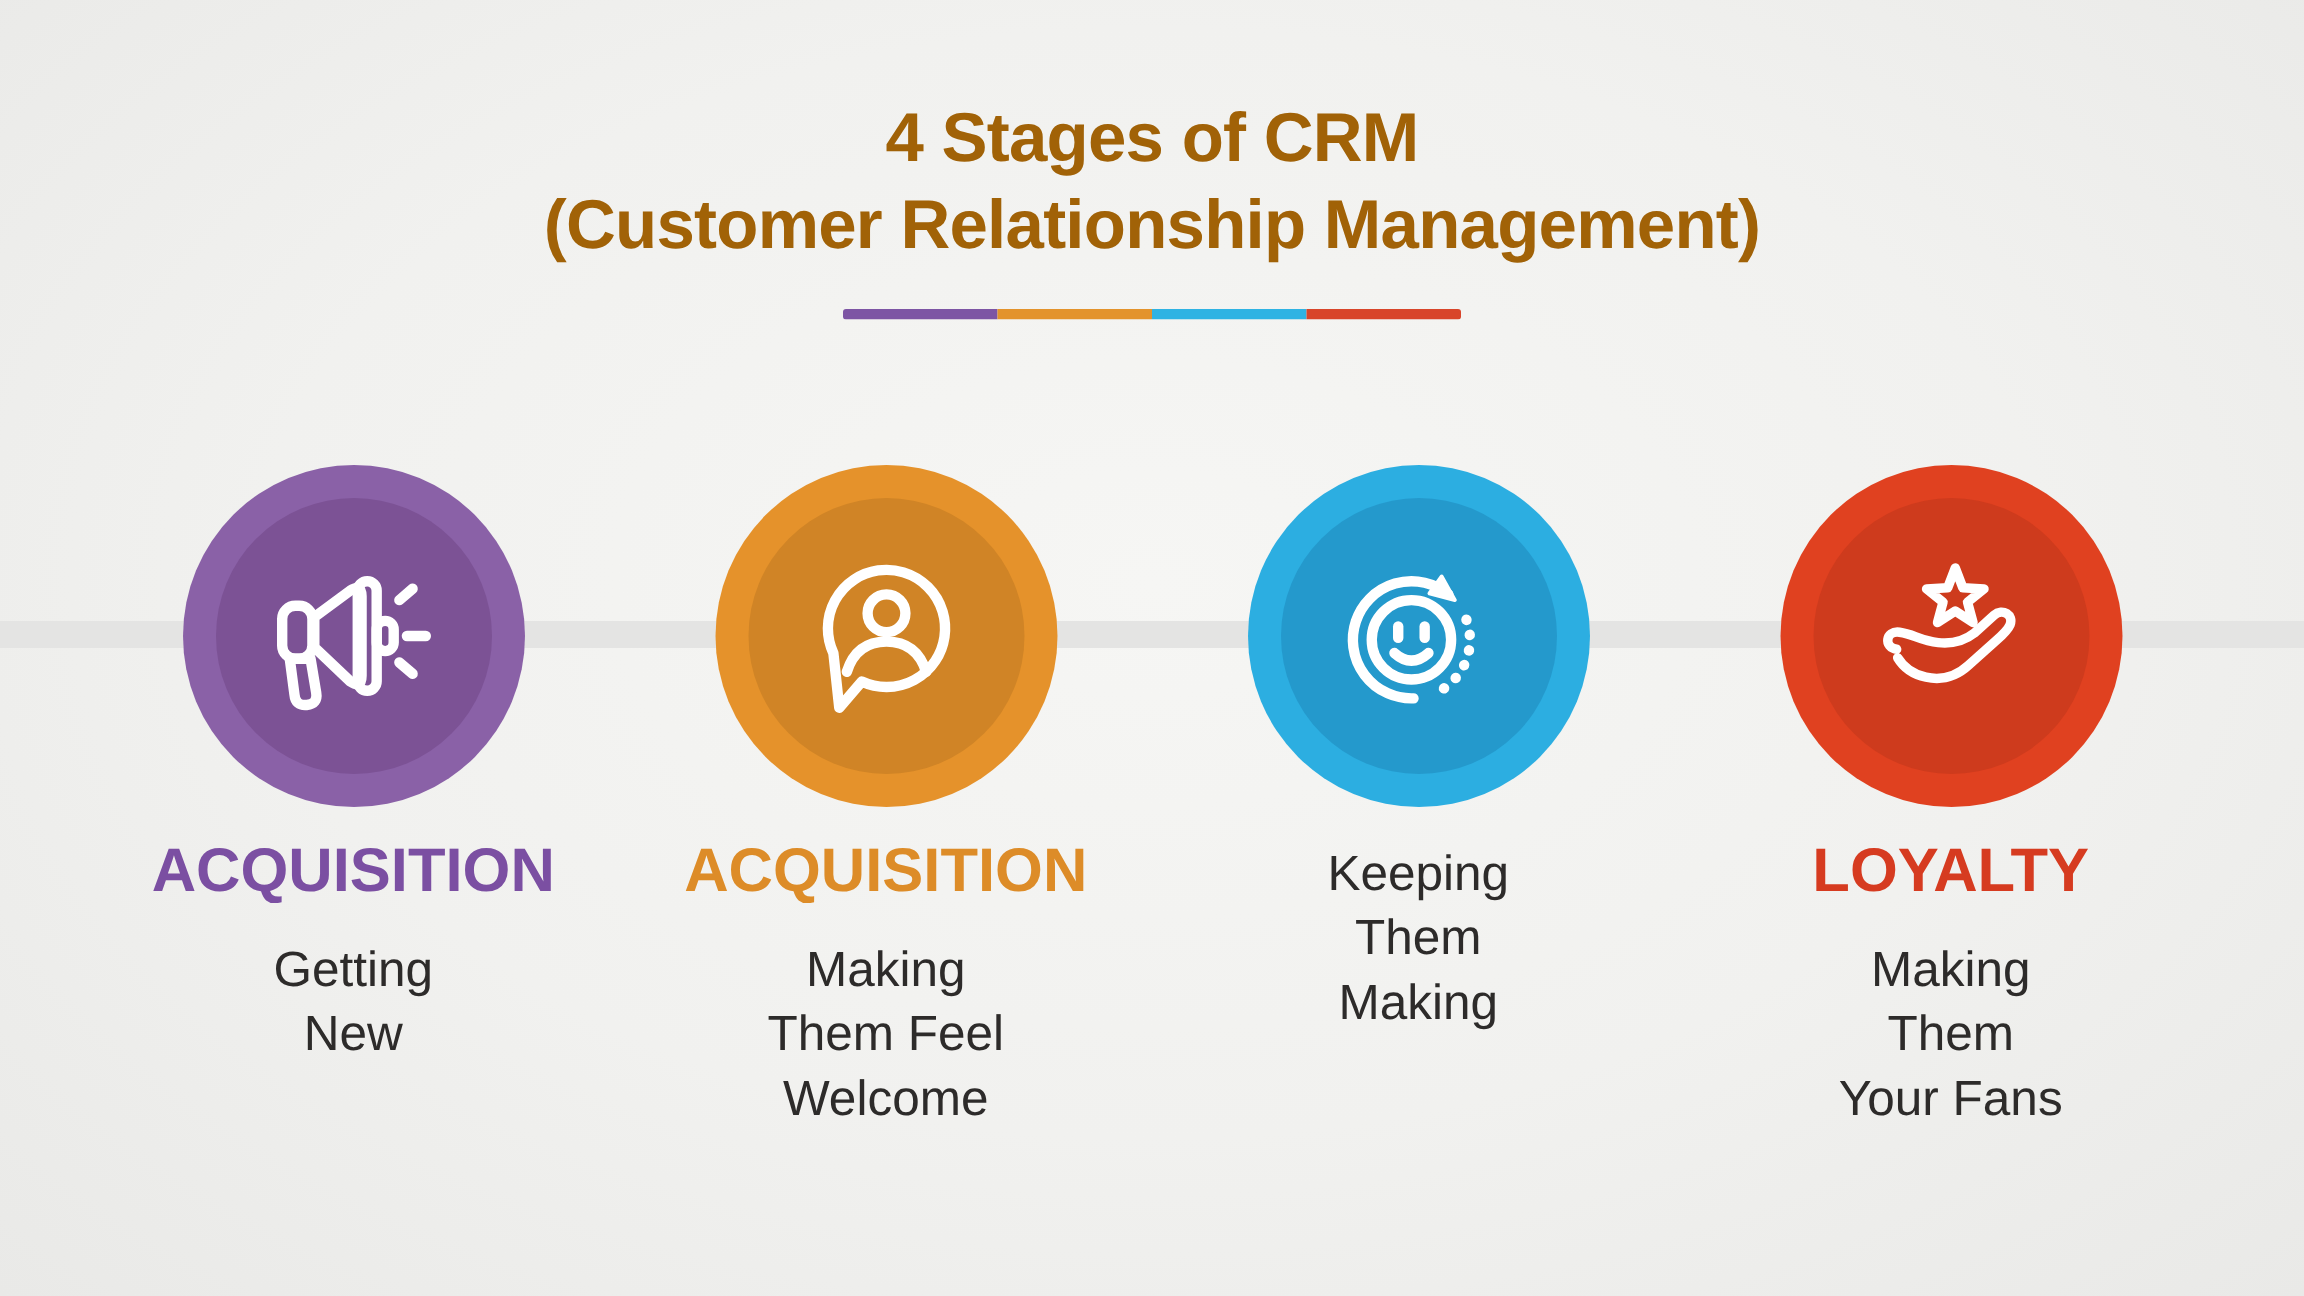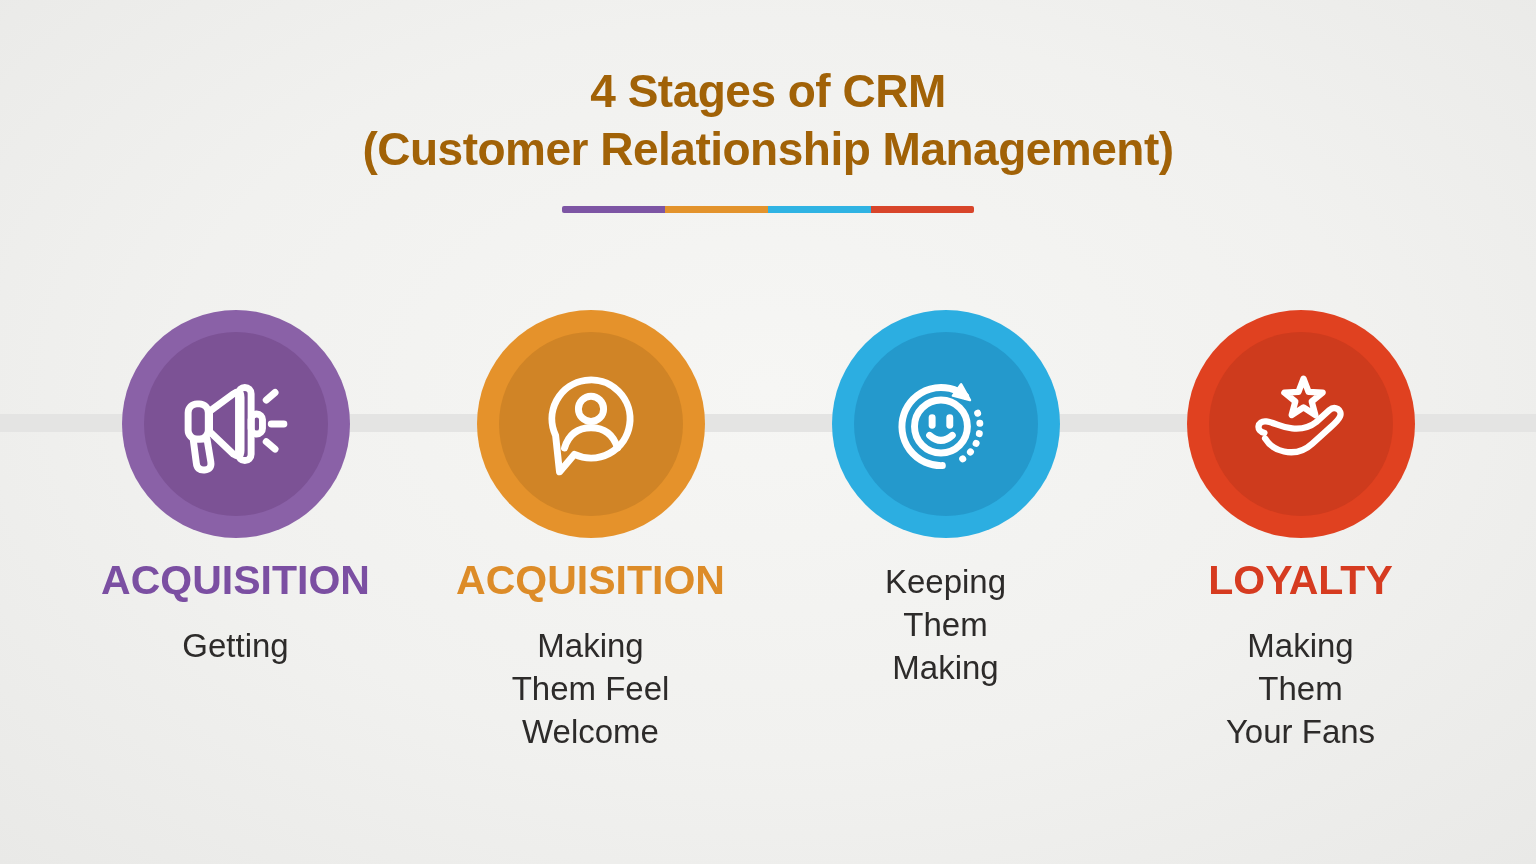--- a/index.html
+++ b/index.html
@@ -90,20 +90,21 @@
               <path d="M 74 31 L 81 25"></path>
               <path d="M 78 50 L 88 50"></path>
               <path d="M 74 64 L 81 70"></path>
             </g>
           </svg>
         </div>
       </div>
       <div class="stage-name">ACQUISITION</div>
       <div class="stage-desc">
         <div>Getting</div>
+        <div>New</div>
       </div>
     </div>
 
     <div class="stage" style="--outer: #e5922b; --inner: #d08426; --label: #dd8c28;">
       <div class="circle">
         <div class="circle-inner">
           <svg class="icon" viewBox="0 0 100 100">
             <g fill="none" stroke="#ffffff" stroke-width="5.5" stroke-linecap="round" stroke-linejoin="round">
               <path d="M 36.9 74.1 A 31 31 0 1 0 21.9 59.1 L 25 88 Z"></path>
               <circle cx="50" cy="38" r="10"></circle>

